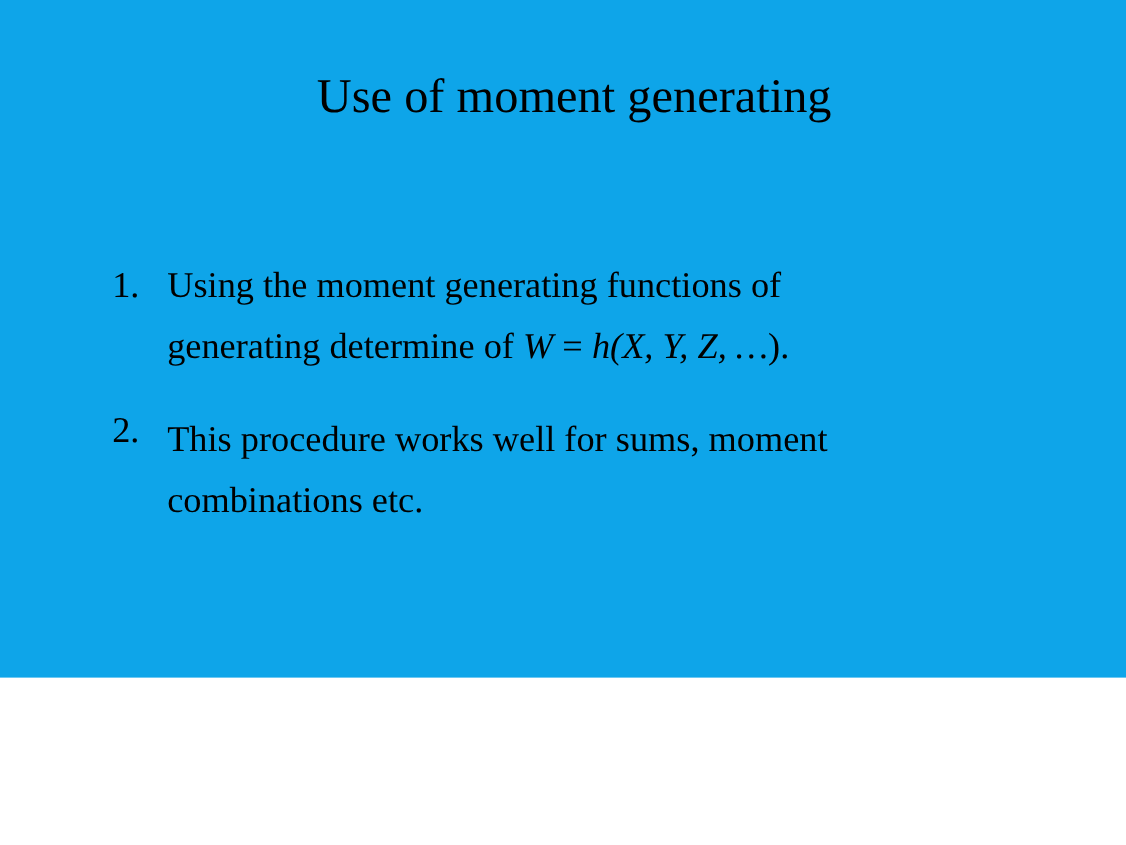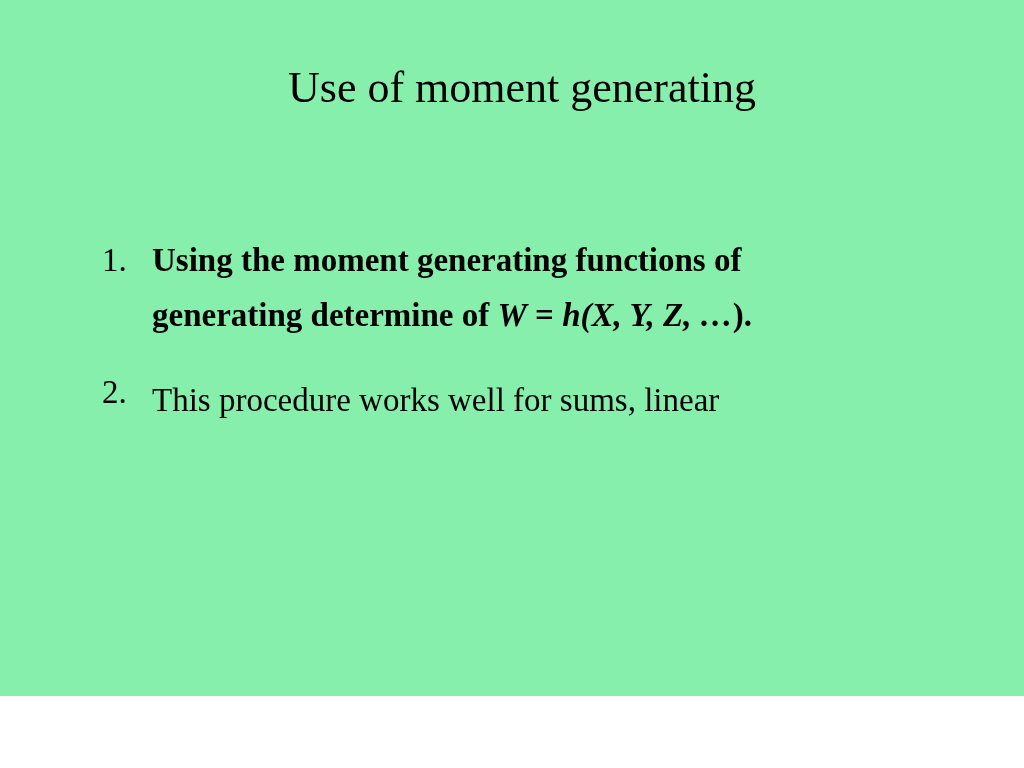--- a/index.html
+++ b/index.html
@@ -12,22 +12,22 @@
     height: 768px;
     background: #ffffff;
     font-family: "Liberation Serif", "DejaVu Serif", serif;
     color: #000000;
     overflow: hidden;
   }
 
   .slide {
     position: relative;
     width: 1024px;
-    height: 696px;
-    background: #86efac;
+    height: 616px;
+    background: #0ea5e9;
   }
 
   
   .slide-title {
     position: absolute;
     left: 62px;
     top: 62px;
     width: 920px;
     text-align: center;
     font-size: 44px;
@@ -66,21 +66,20 @@
     top: 0;
     width: 40px;
     text-align: left;
     font-size: 33px;
     line-height: 55px;
   }
   .item-text {
     display: block;
     font-size: 33px;
     line-height: 55px;
-    font-weight: bold;
   }
 
   .para-block {
     padding-left: 52px;
     margin-top: 30px;
   }
   .para-text {
     display: block;
     font-size: 33px;
     line-height: 55px;
@@ -115,18 +114,19 @@
     </div>
 
     <div class="list-item">
       <span class="list-marker">2.</span>
       <span class="item-text">
       </span>
     </div>
 
     <div class="para-block">
       <span class="para-text">
-        <span class="line">This procedure works well for sums, linear</span>
+        <span class="line">This procedure works well for sums, moment</span>
+        <span class="line">combinations etc.</span>
       </span>
     </div>
 
   </div>
 </div>
 
 </body></html>

